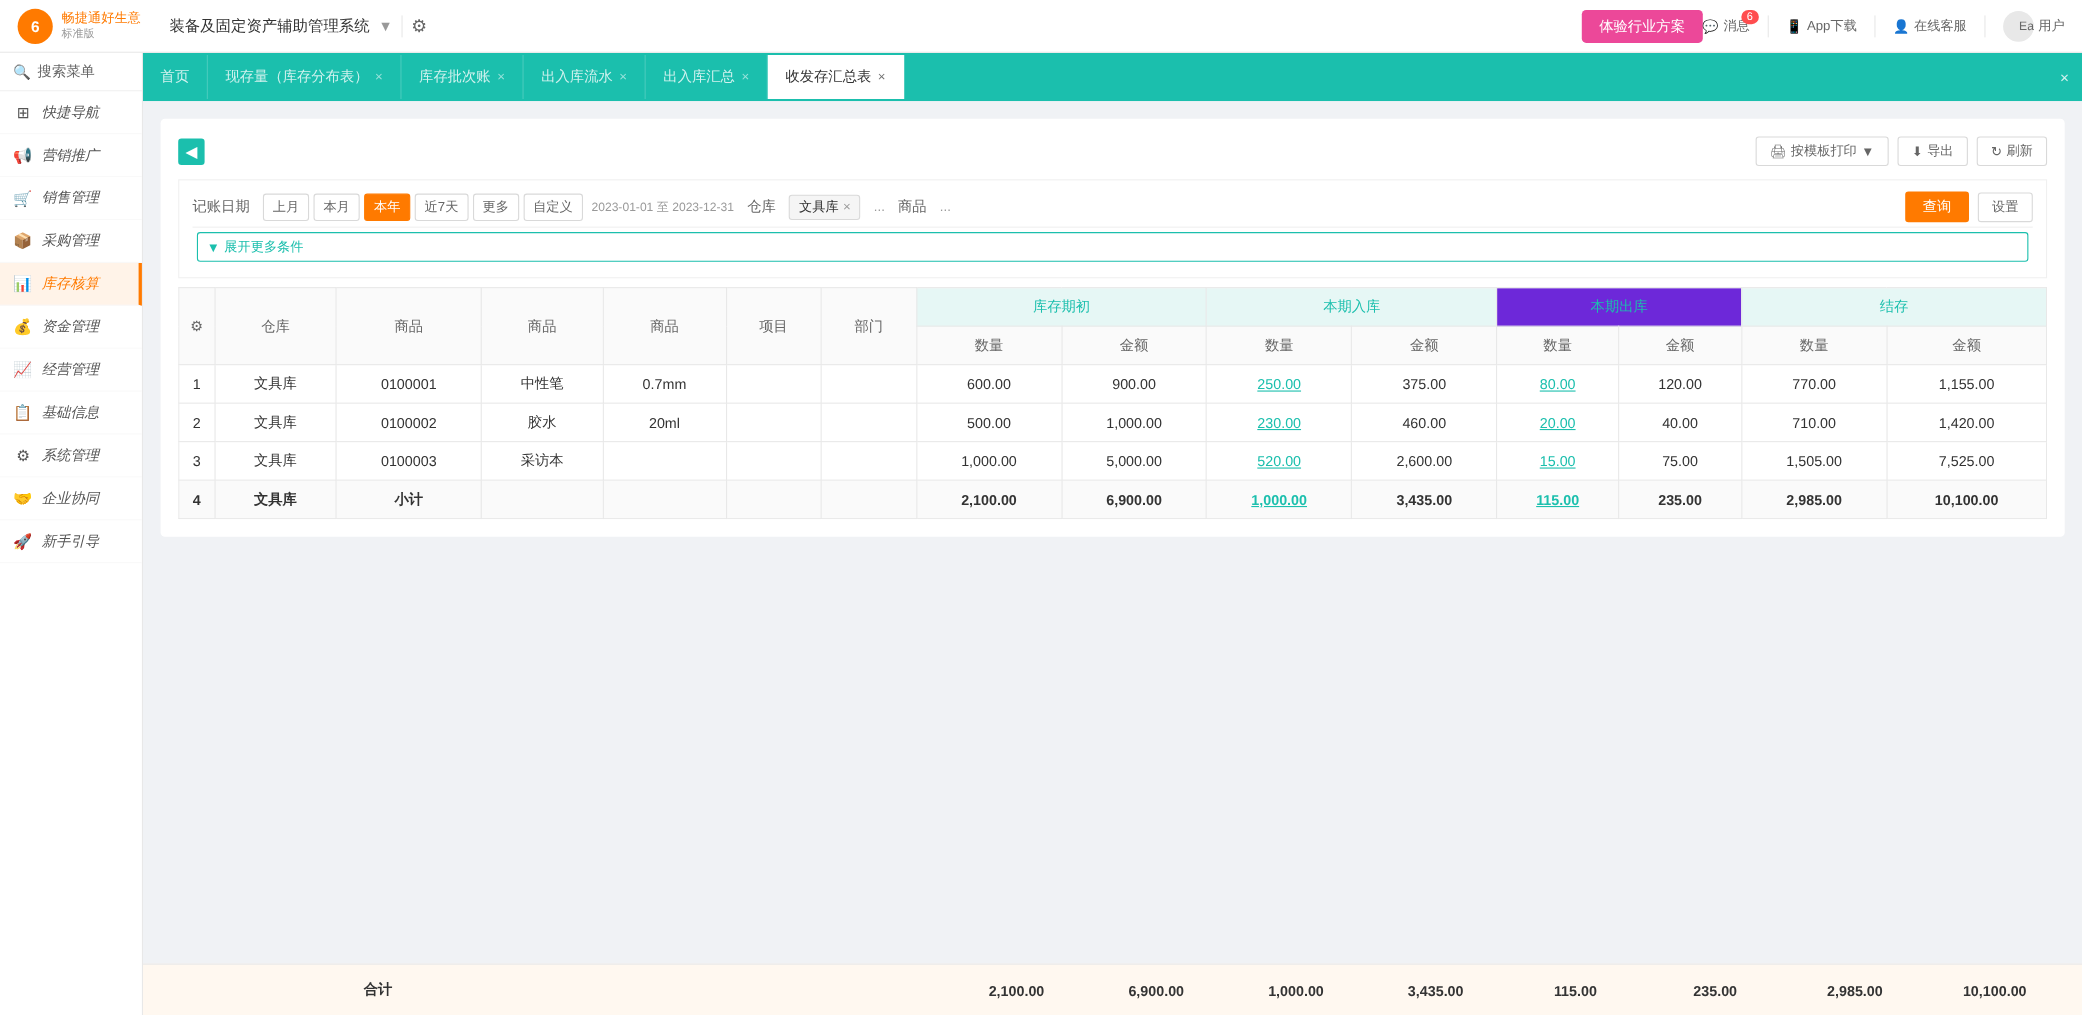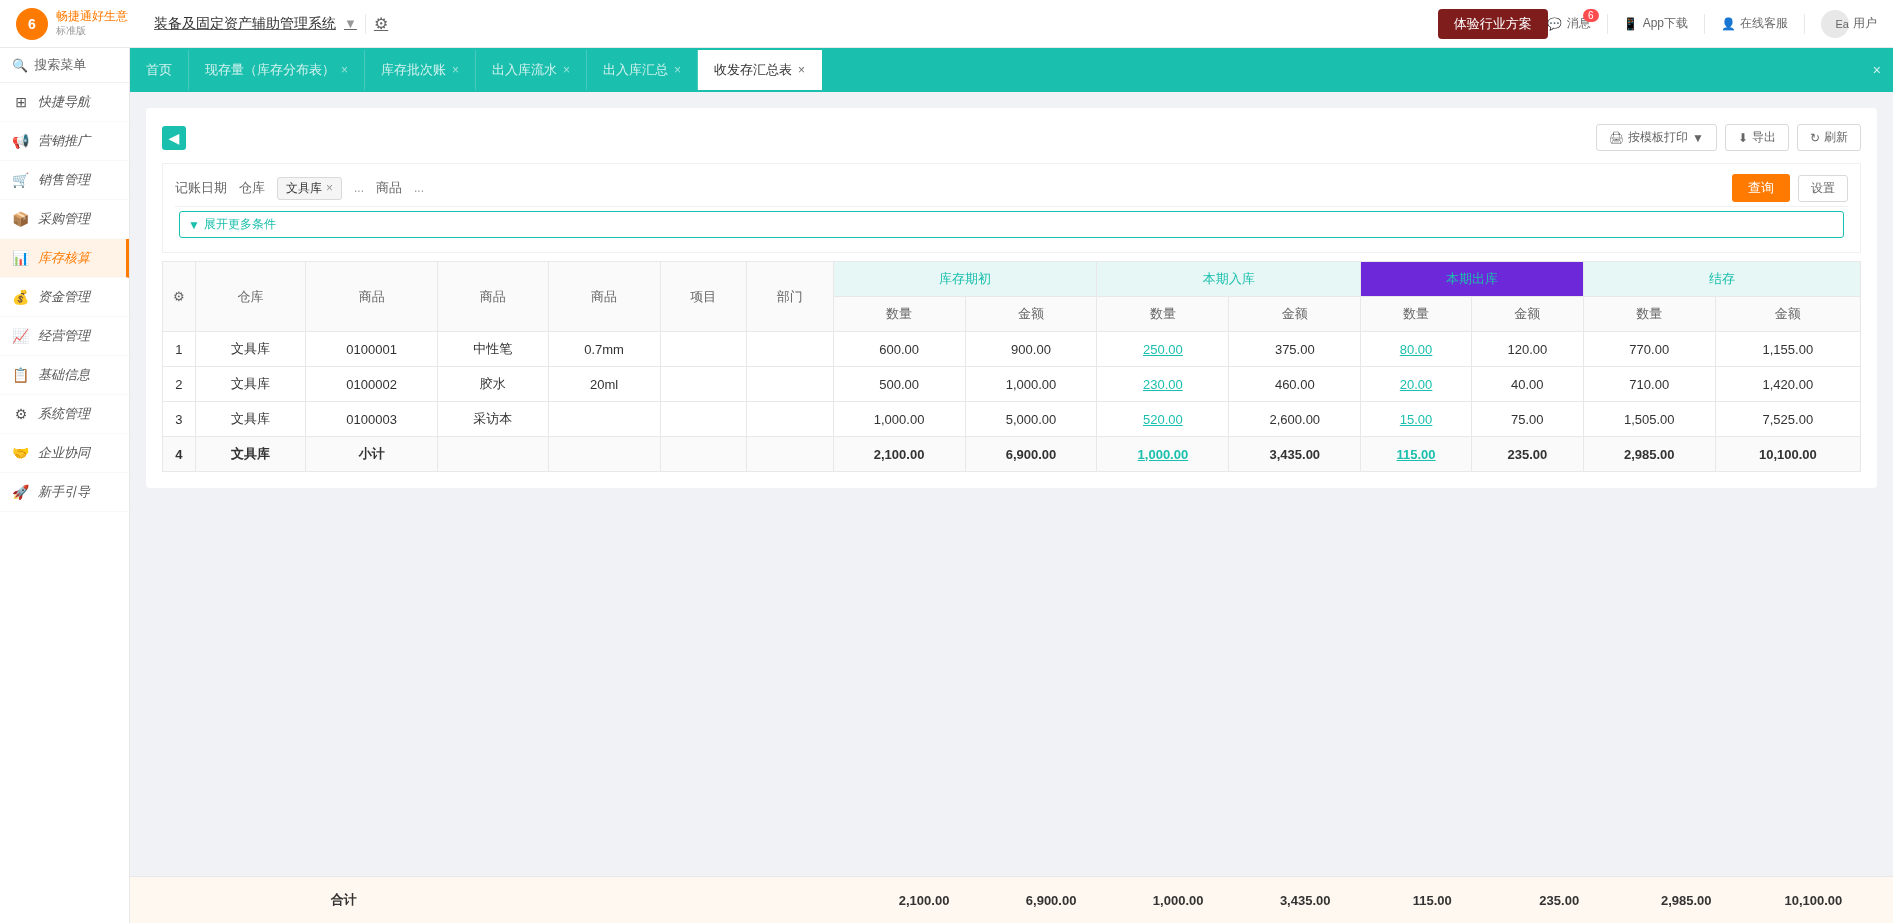--- a/index.html
+++ b/index.html
@@ -12,26 +12,26 @@
     .sidebar { width: 130px; background: #fff; border-right: 1px solid #e8e8e8; flex-shrink: 0; display: flex; flex-direction: column; }
     .content-area { flex: 1; display: flex; flex-direction: column; overflow: hidden; }
     .tab-bar { background: #1bbfad; display: flex; align-items: center; height: 44px; flex-shrink: 0; }
     .page-content { flex: 1; overflow-y: auto; padding: 16px; background: #f0f2f5; }
 
     
     .top-brand { display: flex; align-items: center; gap: 8px; width: 130px; }
     .brand-logo { width: 32px; height: 32px; background: #ff7a00; border-radius: 50%; display: flex; align-items: center; justify-content: center; color: white; font-size: 14px; font-weight: bold; flex-shrink: 0; }
     .brand-text { font-size: 12px; color: #ff7a00; line-height: 1.3; }
     .brand-sub { font-size: 10px; color: #999; }
-    .top-sys-name { flex: 1; display: flex; align-items: center; gap: 8px; padding-left: 8px; color: #666; font-size: 13px; text-decoration: underline; }
+    .top-sys-name { flex: 1; display: flex; align-items: center; gap: 8px; padding-left: 8px; color: #666; font-size: 13px; }
     .sys-name-text { color: #333; font-size: 14px; }
     .top-actions { display: flex; align-items: center; gap: 16px; margin-left: auto; }
     .top-action-item { display: flex; align-items: center; gap: 4px; cursor: pointer; color: #666; font-size: 12px; position: relative; }
     .badge { background: #ff4d4f; color: white; border-radius: 10px; font-size: 10px; padding: 1px 4px; position: absolute; top: -6px; right: -8px; min-width: 16px; text-align: center; }
-    .try-btn { background: #7f1d1d; color: white; border: none; border-radius: 4px; padding: 6px 16px; cursor: pointer; font-size: 13px; }
+    .try-btn { background: #ec4899; color: white; border: none; border-radius: 4px; padding: 6px 16px; cursor: pointer; font-size: 13px; }
     .user-avatar { width: 28px; height: 28px; background: #e8e8e8; border-radius: 50%; display: flex; align-items: center; justify-content: flex-end; font-size: 11px; color: #666; }
     .settings-icon { color: #666; cursor: pointer; font-size: 16px; }
     .sidebar-search { display: flex; align-items: center; gap: 6px; padding: 8px 12px; color: #666; cursor: pointer; border-bottom: 1px solid #f0f0f0; font-size: 13px; }
     .sidebar-item { display: flex; align-items: center; gap: 8px; padding: 10px 12px; cursor: pointer; color: #555; border-bottom: 1px solid #f9f9f9; }
     .sidebar-item.active { background: #fff3e8; color: #ff7a00; border-right: 3px solid #ff7a00; }
     .sidebar-icon { font-size: 14px; width: 18px; text-align: center; }
     .sidebar-label { font-size: 13px; font-style: italic; }
 
     
     .tab-item { display: flex; align-items: center; gap: 6px; padding: 0 16px; height: 40px; cursor: pointer; color: rgba(255,255,255,0.8); font-size: 13px; border-right: 1px solid rgba(255,255,255,0.2); }
@@ -227,20 +227,29 @@
               <div class="action-btn">
                 <span>↻</span>
                 <span>刷新</span>
               </div>
             </div>
           </div>
 
           <div style="border:1px solid #f0f0f0;border-radius:0;padding:10px 12px;margin-bottom:8px;">
             <div style="display:flex;align-items:center;gap:12px;flex-wrap:wrap;">
               <span class="filter-label">记账日期</span>
+              <div class="date-filter">
+                <button class="date-filter-btn">上月</button>
+                <button class="date-filter-btn">本月</button>
+                <button class="date-filter-btn active">本年</button>
+                <button class="date-filter-btn">近7天</button>
+                <button class="date-filter-btn">更多</button>
+                <button class="date-filter-btn">自定义</button>
+                <span class="date-range-text">2023-01-01 至 2023-12-31</span>
+              </div>
 
               <span class="filter-label">仓库</span>
               <div class="warehouse-tag">
                 <span>文具库</span>
                 <span class="tag-close">×</span>
               </div>
               <span class="filter-more">...</span>
 
               <span class="filter-label">商品</span>
               <span class="filter-more">...</span>

